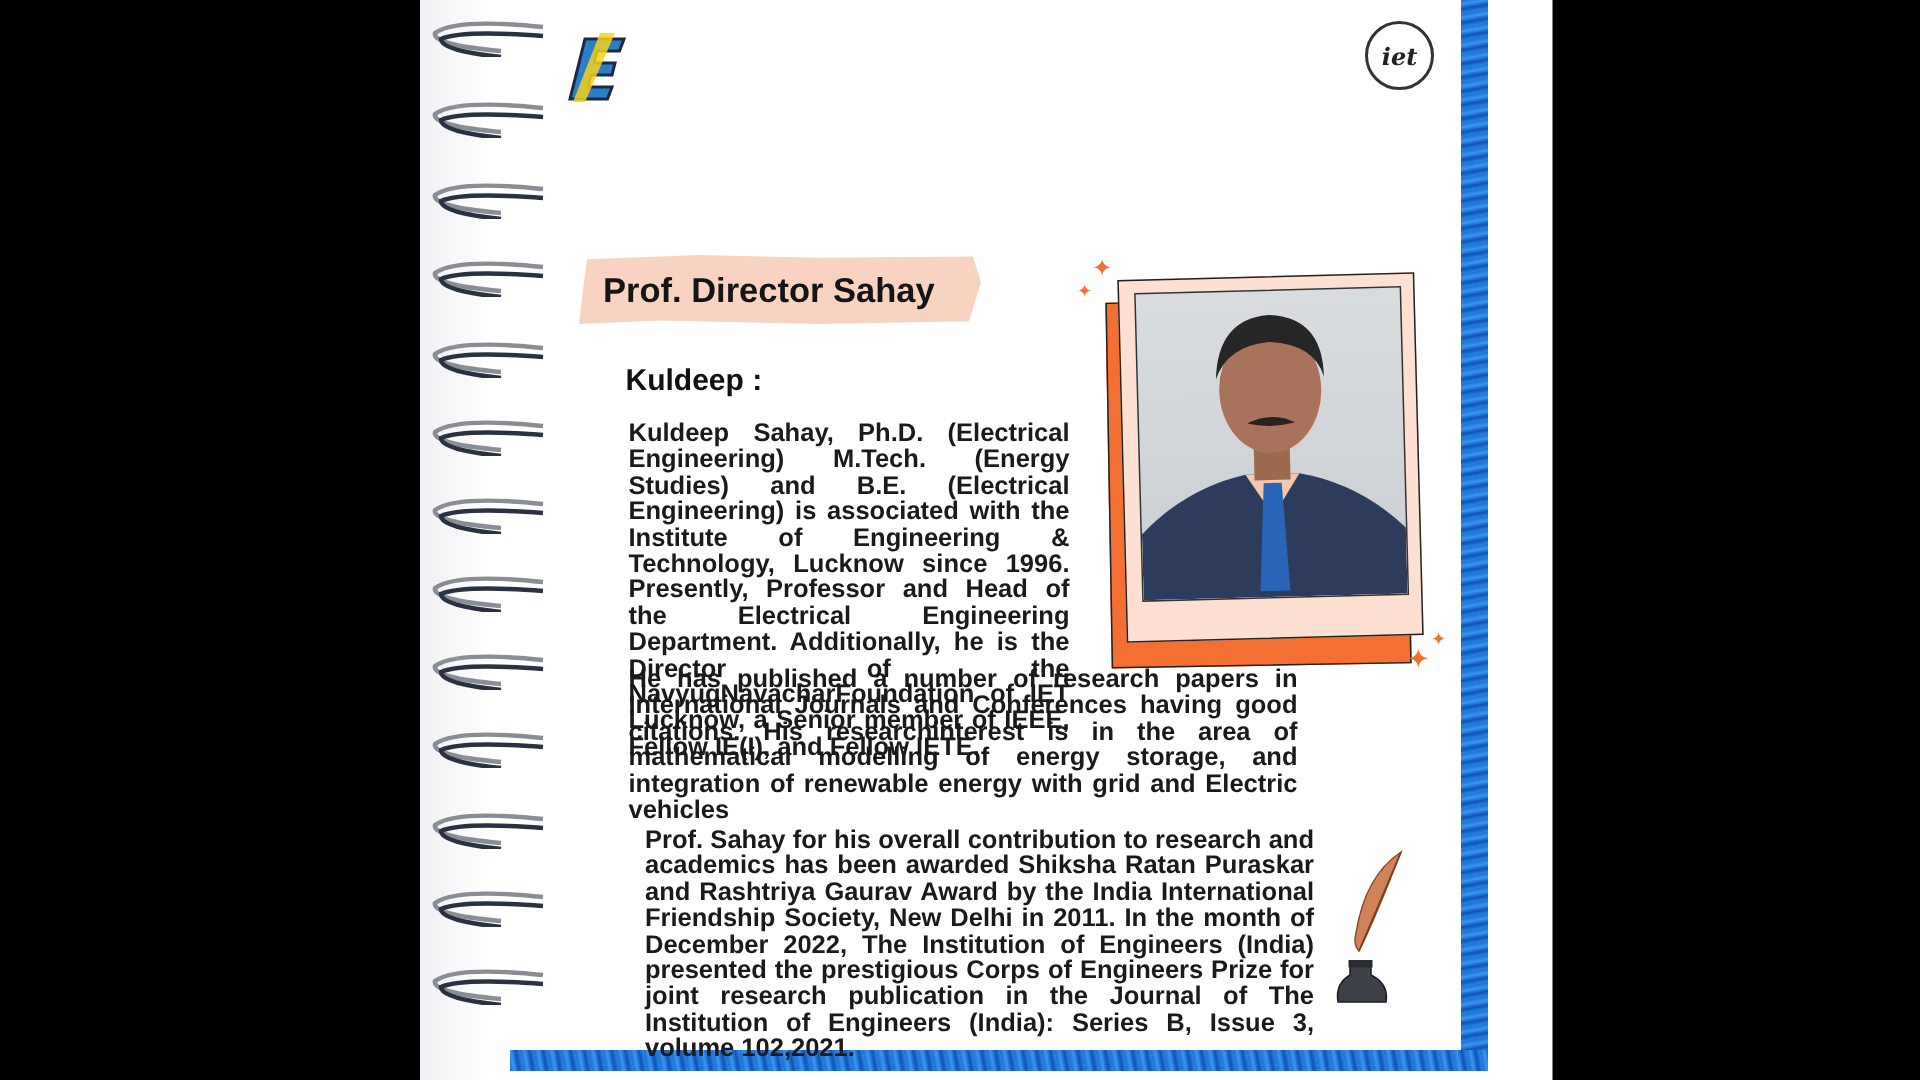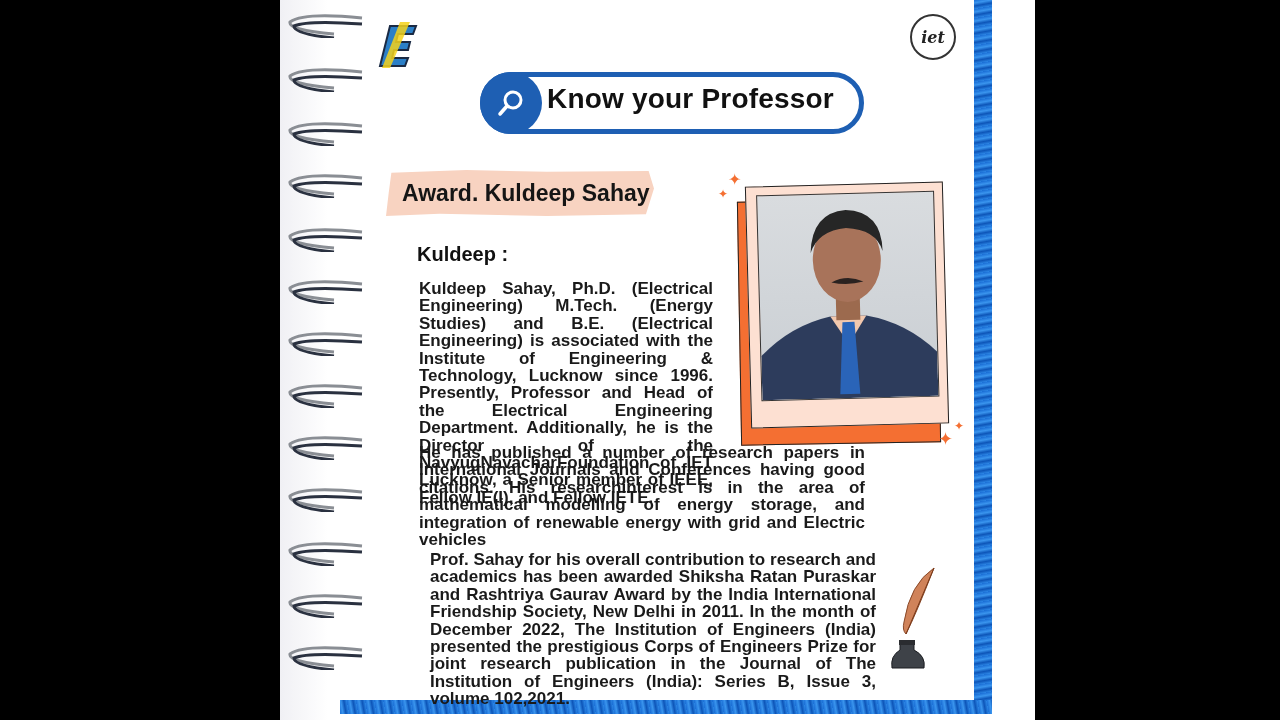--- a/index.html
+++ b/index.html
@@ -138,32 +138,23 @@
 
   <div class="blue-edge-right"></div>
   <div class="blue-edge-bottom"></div>
 
   <svg class="logo-e" viewBox="0 0 42 50">
     <polygon points="14,6 40,6 37,14 22,14 20,22 34,22 32,30 18,30 16,38 32,38 29,46 4,46" fill="#2b7fc7" stroke="#1a2a44" stroke-width="2"></polygon>
     <polygon points="24,2 34,2 14,48 6,48" fill="#f5d21b" opacity="0.85"></polygon>
   </svg>
   <div class="logo-iet">iet</div>
 
-  <div class="search-pill">
-    <div class="search-circle">
-      <svg width="30" height="30" viewBox="0 0 30 30">
-        <circle cx="17" cy="12" r="8" fill="none" stroke="#fff" stroke-width="3"></circle>
-        <line x1="11" y1="18" x2="4" y2="26" stroke="#fff" stroke-width="3.5" stroke-linecap="round"></line>
-      </svg>
-    </div>
-    <span class="search-title">Know your Professor</span>
-  </div>
 
   <div class="name-banner"></div>
-  <div class="name-text">Award. Kuldeep Sahay</div>
+  <div class="name-text">Prof. Director Sahay</div>
 
   <div class="content-heading">Kuldeep :</div>
 
   <div class="para p1">Kuldeep Sahay, Ph.D. (Electrical Engineering) M.Tech. (Energy Studies) and B.E. (Electrical Engineering) is associated with the Institute of Engineering &amp; Technology, Lucknow since 1996. Presently, Professor and Head of the Electrical Engineering Department. Additionally, he is the Director of the NavyugNavacharFoundation of IET Lucknow, a Senior member of IEEE, Fellow IE(I), and Fellow IETE.</div>
   <div class="para p2">He has published a number of research papers in International Journals and Conferences having good citations. His researchinterest is in the area of mathematical modelling of energy storage, and integration of renewable energy with grid and Electric vehicles</div>
   <div class="para p3">Prof. Sahay for his overall contribution to research and academics has been awarded Shiksha Ratan Puraskar and Rashtriya Gaurav Award by the India International Friendship Society, New Delhi in 2011. In the month of December 2022, The Institution of Engineers (India) presented the prestigious Corps of Engineers Prize for joint research publication in the Journal of The Institution of Engineers (India): Series B, Issue 3, volume 102,2021.</div>
 
   <span class="sparkle" style="left:448px;top:172px;font-size:16px;">✦</span>
   <span class="sparkle" style="left:438px;top:188px;font-size:12px;">✦</span>
   <div class="photo-back"></div>

